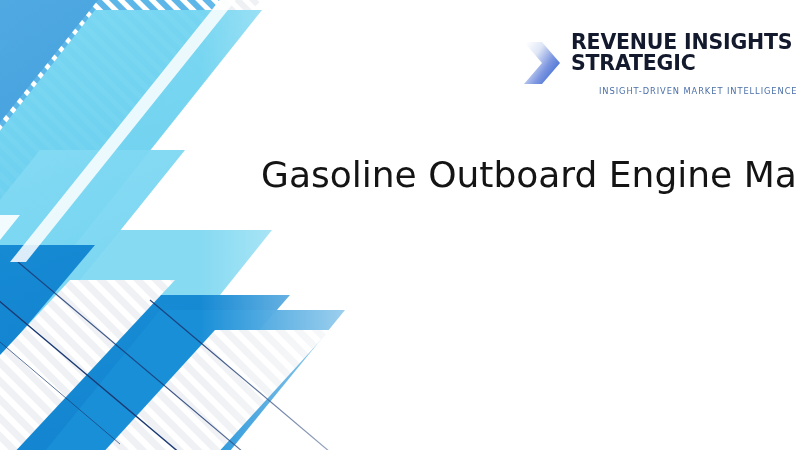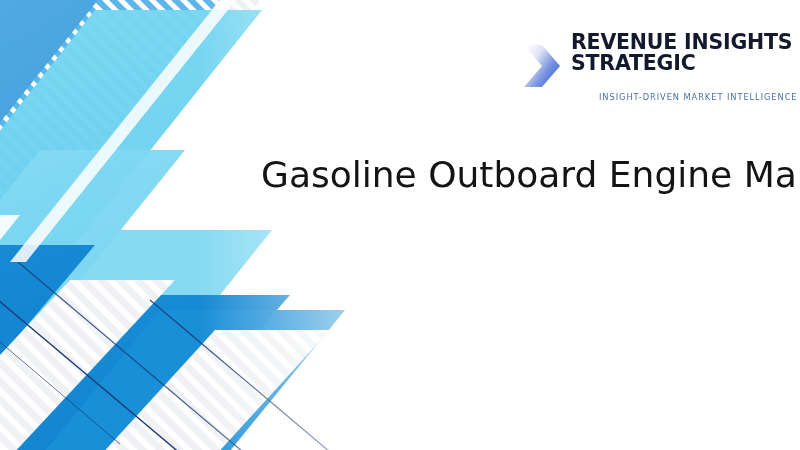--- a/index.html
+++ b/index.html
@@ -50,21 +50,21 @@
   .wordmark-line {
     font-family: "DejaVu Sans", "Liberation Sans", sans-serif;
     font-weight: bold;
     font-size: 20.5px;
     letter-spacing: -0.2px;
     color: #141a2e;
     white-space: nowrap;
   }
   #wordmark-line-2 { margin-top: 2px; }
   #logo-tagline {
-    margin-top: 20px;
+    margin-top: 14px;
     font-family: "DejaVu Sans", "Liberation Sans", sans-serif;
     font-size: 8.3px;
     font-weight: normal;
     letter-spacing: 0.92px;
     color: #4a6fa8;
     white-space: nowrap;
     padding-left: 28px;
   }
 
   

